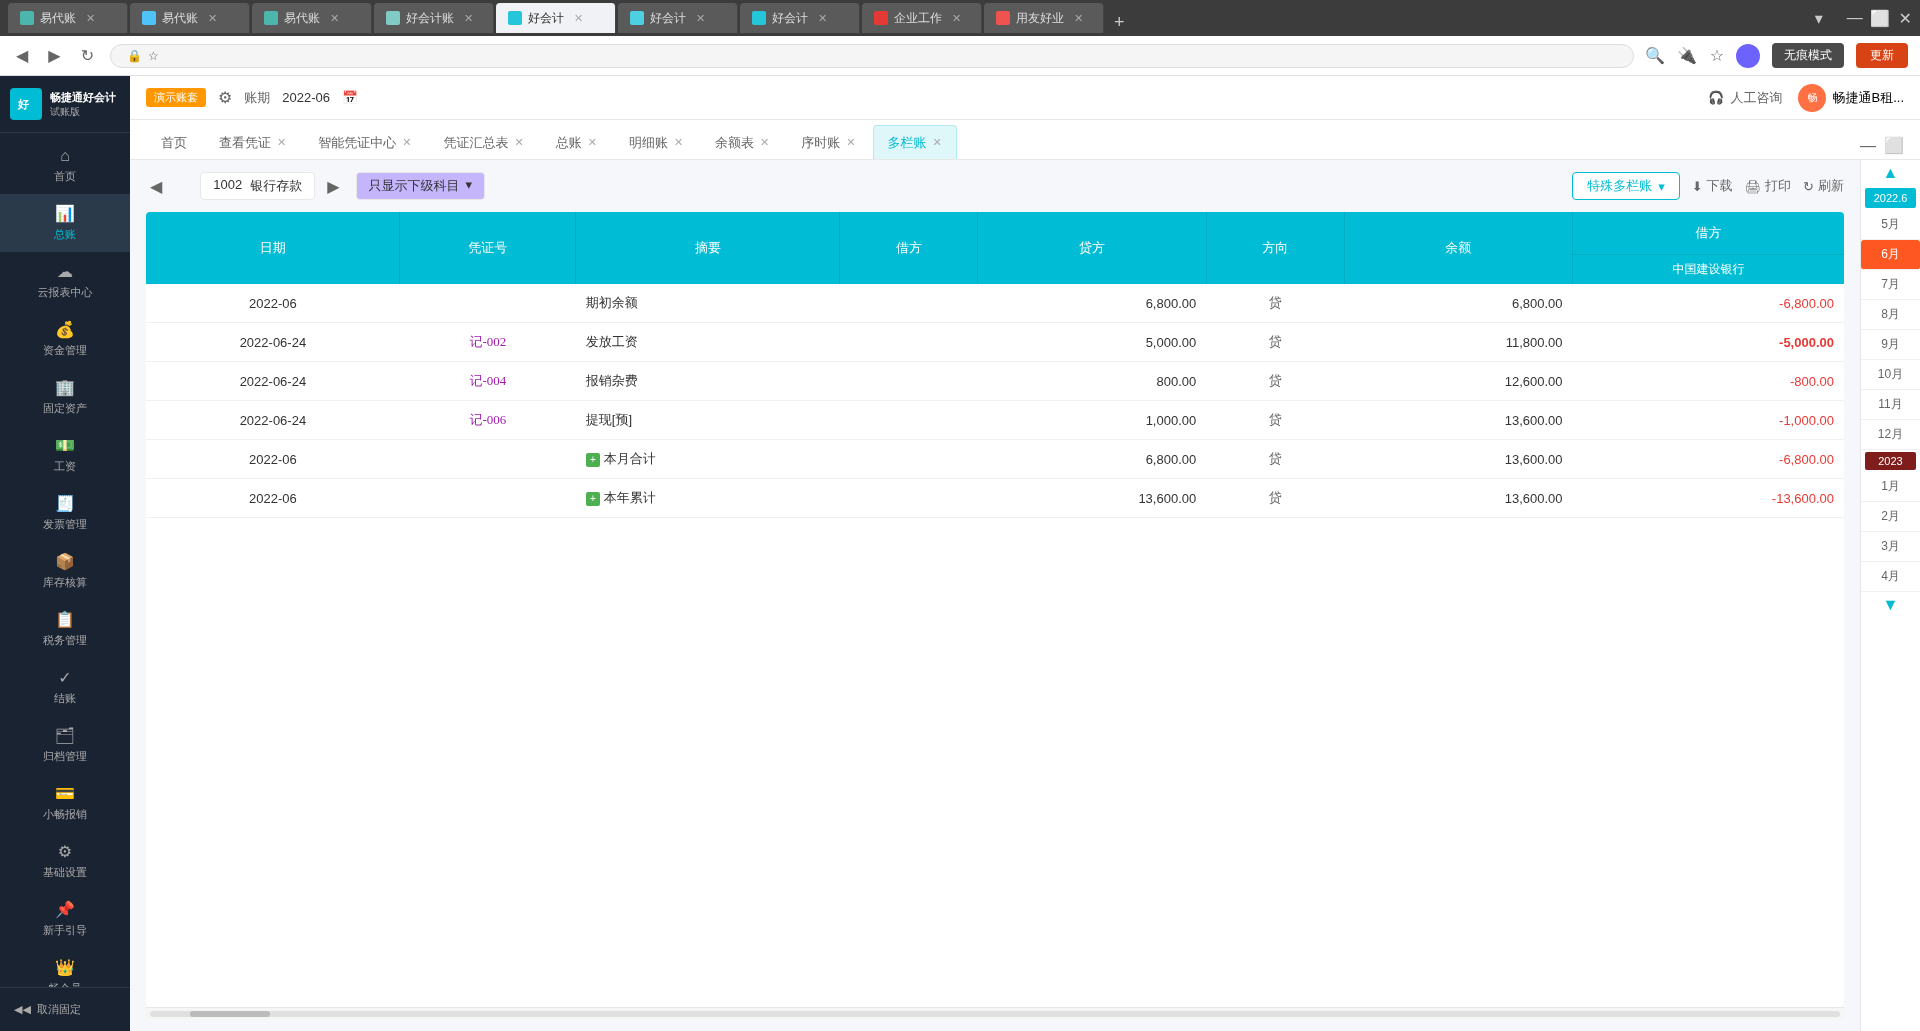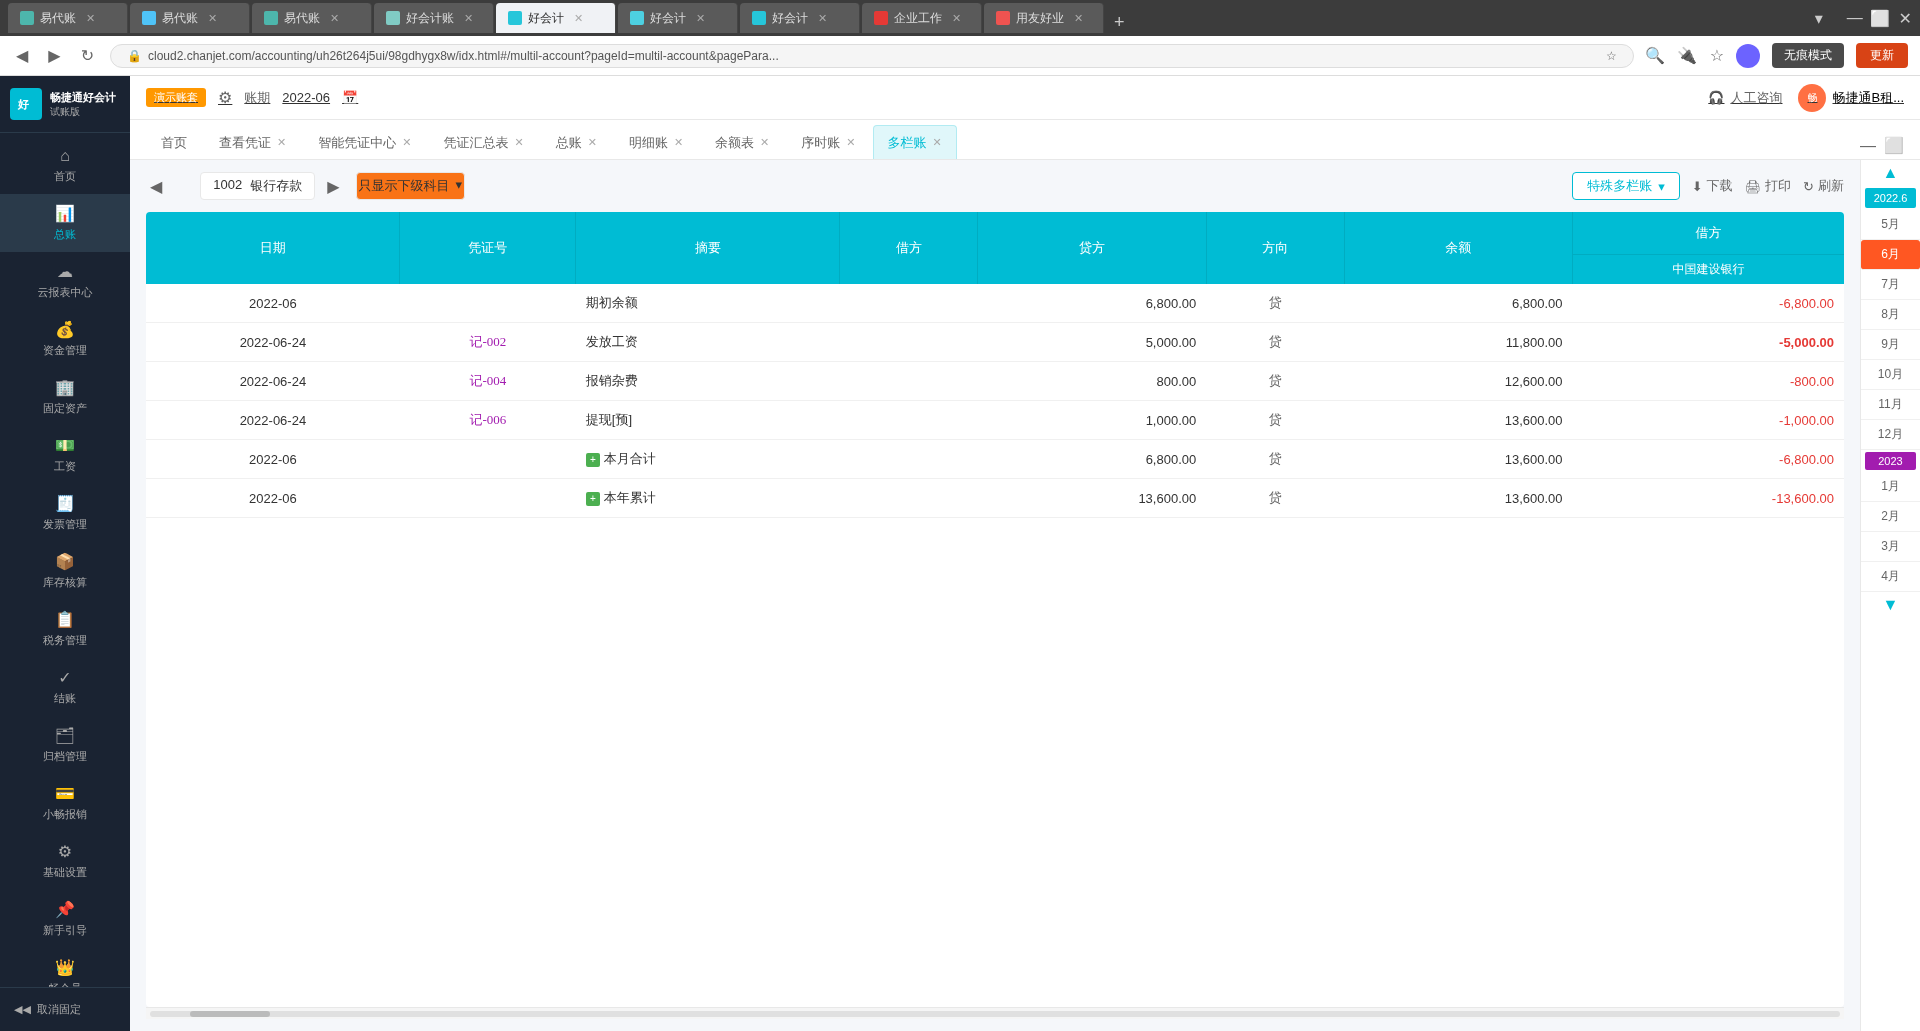--- a/index.html
+++ b/index.html
@@ -36,21 +36,21 @@
     .nav-item { display: flex; flex-direction: column; align-items: center; padding: 10px 6px; cursor: pointer; color: #aaa; font-size: 11px; gap: 4px; transition: all 0.2s; }
     .nav-item.active { background: #2a3a4a; color: #00bcd4; }
     .nav-item-icon { font-size: 16px; }
     .sidebar-bottom { padding: 8px; border-top: 1px solid #2a3a4a; }
     .pin-btn { display: flex; align-items: center; gap: 6px; color: #aaa; font-size: 11px; cursor: pointer; padding: 6px; }
 
     
     .main-content { flex: 1; display: flex; flex-direction: column; background: #f5f7fa; overflow: hidden; }
 
     
-    .top-bar { background: #fff; height: 44px; display: flex; align-items: center; padding: 0 16px; border-bottom: 1px solid #e8e8e8; gap: 12px; text-decoration: underline; }
+    .top-bar { background: #fff; height: 44px; display: flex; align-items: center; padding: 0 16px; border-bottom: 1px solid #e8e8e8; gap: 12px; }
     .demo-badge { background: #ff9800; color: #fff; padding: 2px 8px; border-radius: 3px; font-size: 11px; }
     .settings-icon { color: #666; cursor: pointer; font-size: 16px; }
     .period-label { color: #666; font-size: 13px; }
     .period-value { color: #333; font-size: 13px; font-weight: 500; }
     .period-icon { color: #666; cursor: pointer; }
     .top-bar-right { margin-left: auto; display: flex; align-items: center; gap: 16px; }
     .service-btn { display: flex; align-items: center; gap: 6px; color: #666; font-size: 13px; cursor: pointer; }
     .user-avatar { width: 28px; height: 28px; background: #ff7043; border-radius: 50%; display: flex; align-items: center; justify-content: center; font-size: 10px; color: #fff; }
     .user-name { color: #000000; font-size: 13px; }
 
@@ -66,21 +66,21 @@
     .content-area { flex: 1; display: flex; overflow: hidden; position: relative; }
 
     
     .ledger-area { flex: 1; overflow: hidden; display: flex; flex-direction: column; padding: 12px 16px; }
 
     
     .ledger-toolbar { display: flex; align-items: center; gap: 12px; margin-bottom: 12px; }
     .account-nav { display: flex; align-items: center; gap: 8px; }
     .nav-arrow { color: #666; cursor: pointer; font-size: 16px; padding: 4px; }
     .account-selector { display: flex; align-items: flex-start; gap: 8px; background: #fff; border: 1px solid #e8e8e8; border-radius: 4px; padding: 4px 12px; font-size: 13px; color: #333; cursor: pointer; margin-left: 26px; }
-    .subject-filter { display: flex; align-items: flex-start; gap: 6px; background: #f97316; border: 1px solid #e8e8e8; border-radius: 4px; padding: 4px 2px; font-size: 13px; color: #333; cursor: pointer; }
+    .subject-filter { display: flex; align-items: flex-start; gap: 6px; background: #c4b5fd; border: 1px solid #e8e8e8; border-radius: 4px; padding: 4px 12px; font-size: 13px; color: #333; cursor: pointer; }
     .toolbar-right { margin-left: auto; display: flex; align-items: center; gap: 12px; }
     .multi-column-btn { border: 1px solid #00bcd4; color: #00bcd4; background: #fff; padding: 4px 14px; border-radius: 4px; font-size: 13px; cursor: pointer; display: flex; align-items: center; gap: 6px; margin-left: 27px; }
     .download-btn { color: #666; font-size: 13px; cursor: pointer; display: flex; align-items: center; gap: 4px; }
     .print-btn { color: #666; font-size: 13px; cursor: pointer; display: flex; align-items: center; gap: 4px; }
     .refresh-btn { color: #666; font-size: 13px; cursor: pointer; display: flex; align-items: center; gap: 4px; }
 
     
     .ledger-table { flex: 1; background: #fff; border-radius: 4px; overflow: auto; }
     table { width: 100%; border-collapse: collapse; }
     thead { background: #00bcd4; color: #fff; position: sticky; top: 0; z-index: 10; }
@@ -179,21 +179,20 @@
     </div>
   </div>
 </div>
 
 <div class="address-bar">
   <span class="nav-btn">◀</span>
   <span class="nav-btn">▶</span>
   <span class="nav-btn">↻</span>
   <div class="url-bar">
     <span class="url-lock">🔒</span>
-    <span class="url-text">cloud2.chanjet.com/accounting/uh26t264j5ui/98gdhygx8w/idx.html#/multil-account?pageId=multil-account&amp;pagePara...</span>
     <span style="color:#666;">☆</span>
   </div>
   <div class="address-actions">
     <span style="color:#666; font-size:16px;">🔍</span>
     <span style="color:#666; font-size:16px;">🔌</span>
     <span style="color:#666; font-size:16px;">☆</span>
     <span style="display:flex;align-items:center;gap:4px;">
       <span style="width:24px;height:24px;background:#6c63ff;border-radius:50%;display:inline-block;"></span>
     </span>
     <span class="incognito-btn">无痕模式</span>
@@ -482,21 +481,21 @@
 
         <div class="cal-month">5月</div>
         <div class="cal-month active">6月</div>
         <div class="cal-month">7月</div>
         <div class="cal-month">8月</div>
         <div class="cal-month">9月</div>
         <div class="cal-month">10月</div>
         <div class="cal-month">11月</div>
         <div class="cal-month">12月</div>
 
-        <div style="font-size:11px; color:#fff; background:#a21caf; padding:3px 4px; text-align:center; border-radius:2px; margin:2px 4px;">2023</div>
+        <div style="font-size:11px; color:#fff; background:#7f1d1d; padding:3px 4px; text-align:center; border-radius:2px; margin:2px 4px;">2023</div>
 
         <div class="cal-month">1月</div>
         <div class="cal-month">2月</div>
         <div class="cal-month">3月</div>
         <div class="cal-month">4月</div>
         <div style="padding:4px; text-align:center;">
           <span style="color:#00bcd4; font-size:16px; cursor:pointer;">▼</span>
         </div>
       </div>
 

